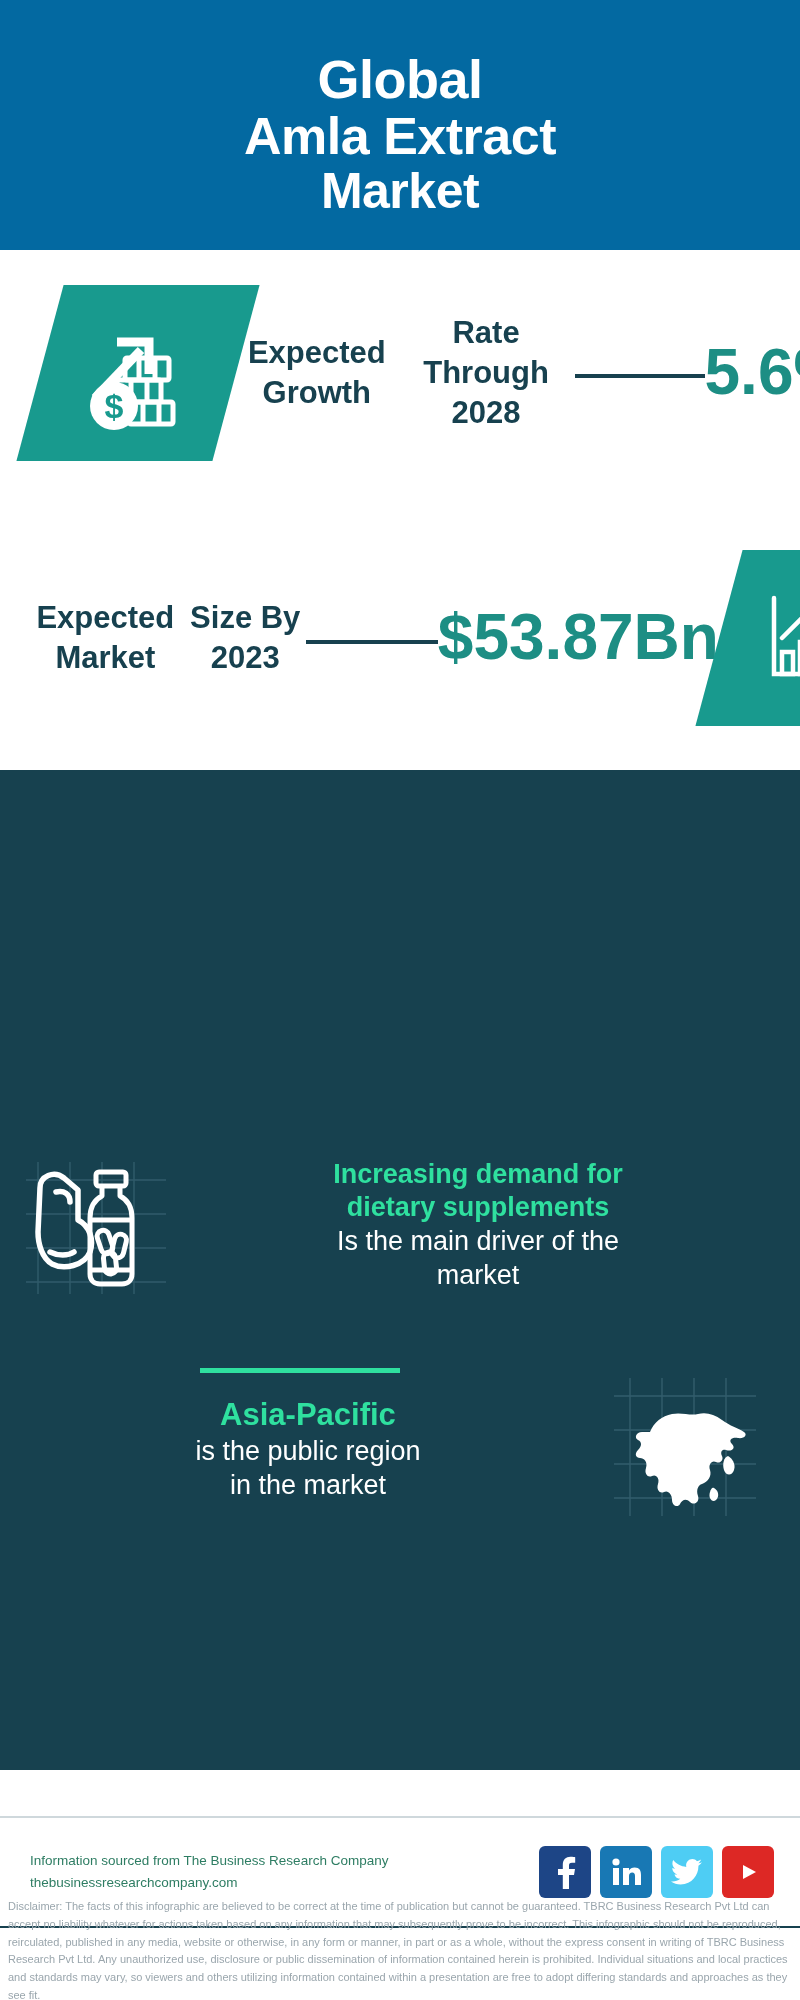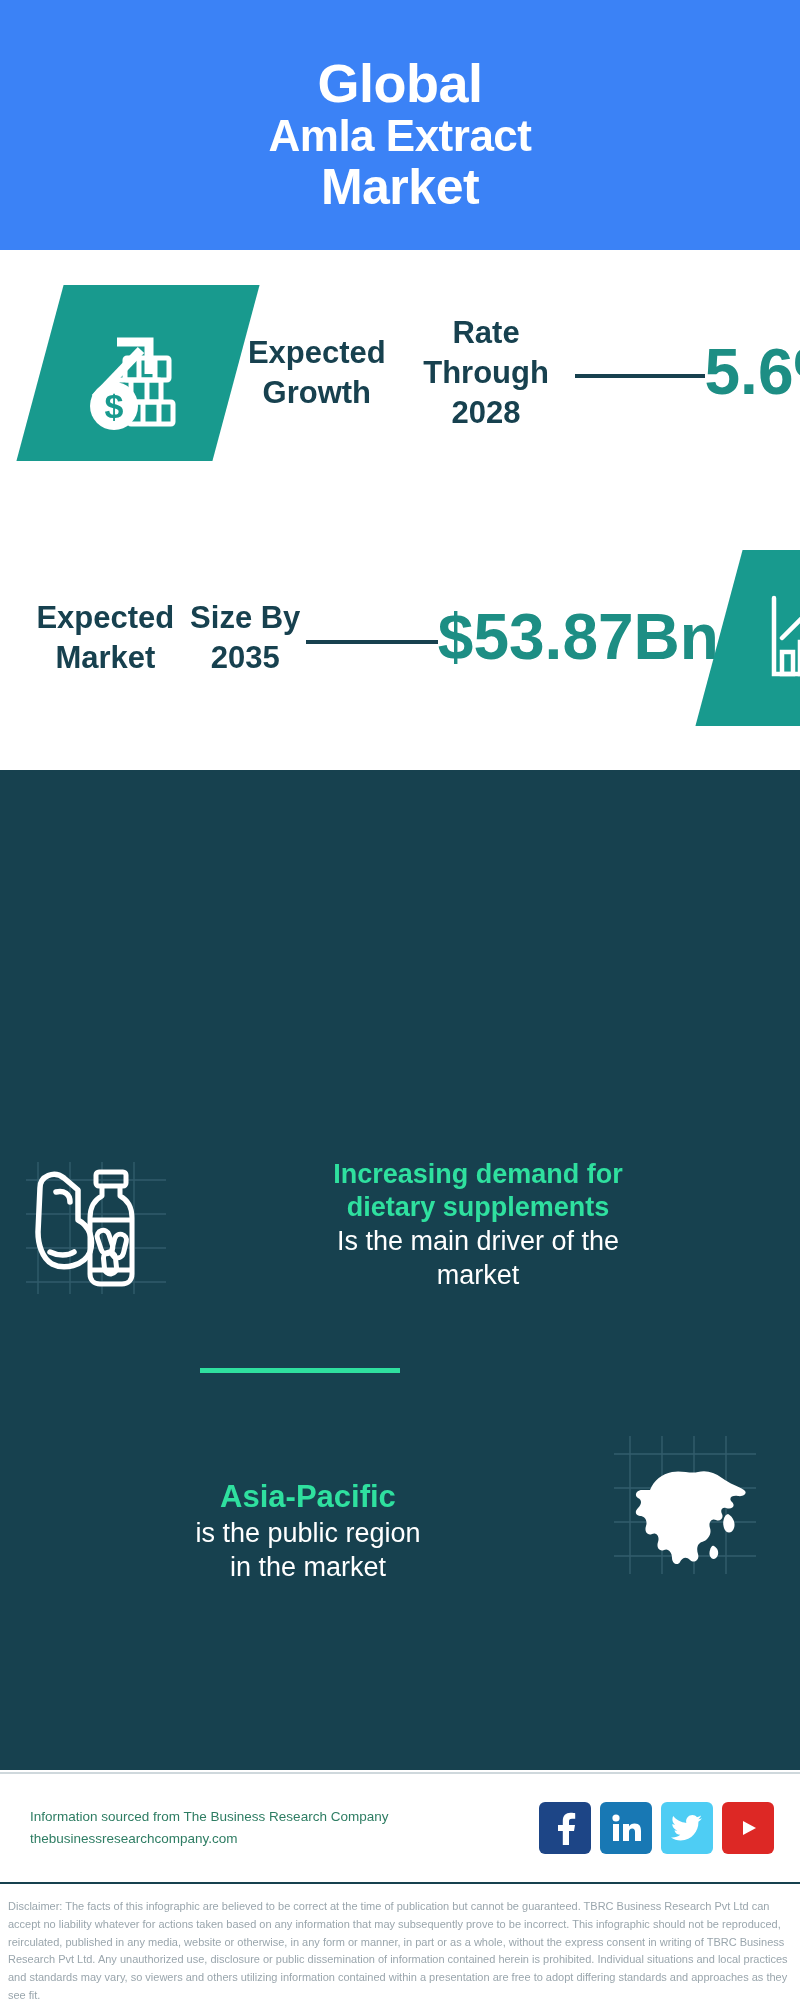--- a/index.html
+++ b/index.html
@@ -16,36 +16,36 @@
     overflow: hidden;
     background: #ffffff;
   }
 
   
   .header {
     position: absolute;
     left: 0; top: 0;
     width: 800px;
     height: 250px;
-    background: #3b82f6;
+    background: #0369a1;
     display: flex;
     flex-direction: column;
     align-items: center;
     justify-content: center;
     padding-top: 18px;
   }
   .header .ttl {
     color: #ffffff;
     font-weight: bold;
     letter-spacing: -0.5px;
     line-height: 1.08;
     text-align: center;
   }
   .ttl-1 { font-size: 54px; }
-  .ttl-2 { font-size: 44px; }
+  .ttl-2 { font-size: 52px; }
   .ttl-3 { font-size: 50px; }
 
   
   .stats {
     position: absolute;
     left: 0; top: 250px;
     width: 800px;
     height: 520px;
     background: #ffffff;
   }
@@ -113,21 +113,21 @@
     display: block;
   }
 
   .drow {
     position: absolute;
     display: flex;
     align-items: center;
     width: 800px;
   }
   .drow-driver { left: 0; top: 1130px; height: 190px; }
-  .drow-region { left: 0; top: 1394px; height: 190px; align-items: flex-end; }
+  .drow-region { left: 0; top: 1354px; height: 190px; }
 
   .dicon {
     width: 190px;
     flex: none;
     display: flex;
     align-items: center;
     justify-content: center;
   }
   .dtext {
     flex: 1;
@@ -151,21 +151,21 @@
     left: 200px;
     top: 1368px;
     width: 200px;
     height: 5px;
     background: #2fe09f;
   }
 
   
   .footer {
     position: absolute;
-    left: 0; top: 1772px;
+    left: 0; top: 1816px;
     width: 800px;
     height: 112px;
     background: #ffffff;
     border-top: 2px solid #cfd8dc;
     border-bottom: 2px solid #17414f;
     display: flex;
     align-items: center;
   }
   .src {
     padding-left: 30px;
@@ -251,21 +251,21 @@
         <div class="stat-rule"></div>
         <div class="stat-value">5.6%</div>
       </div>
       <div style="width:26px;flex:none;"></div>
     </div>
 
     <div class="row row-2">
       <div style="width:26px;flex:none;"></div>
       <div class="statbox">
         <div class="stat-label">Expected Market</div>
-        <div class="stat-label">Size By 2035</div>
+        <div class="stat-label">Size By 2023</div>
         <div class="stat-rule"></div>
         <div class="stat-value">$53.87Bn</div>
       </div>
       <div class="para">
         <span class="glyph">
           <svg width="118" height="112" viewBox="0 0 118 112">
             <g stroke="#ffffff" stroke-width="4.5" fill="none" stroke-linecap="round">
 
               <path d="M16 18 L16 94 L102 94"></path>
 

